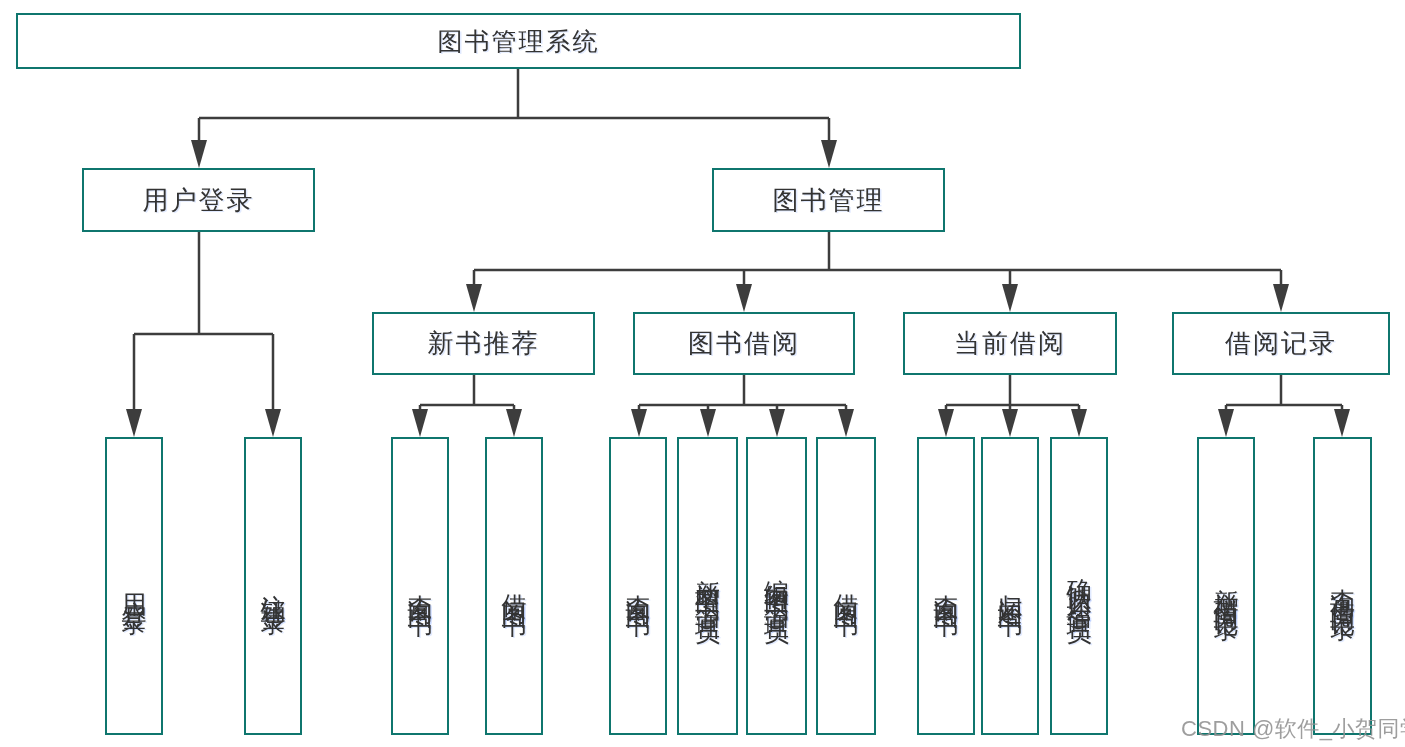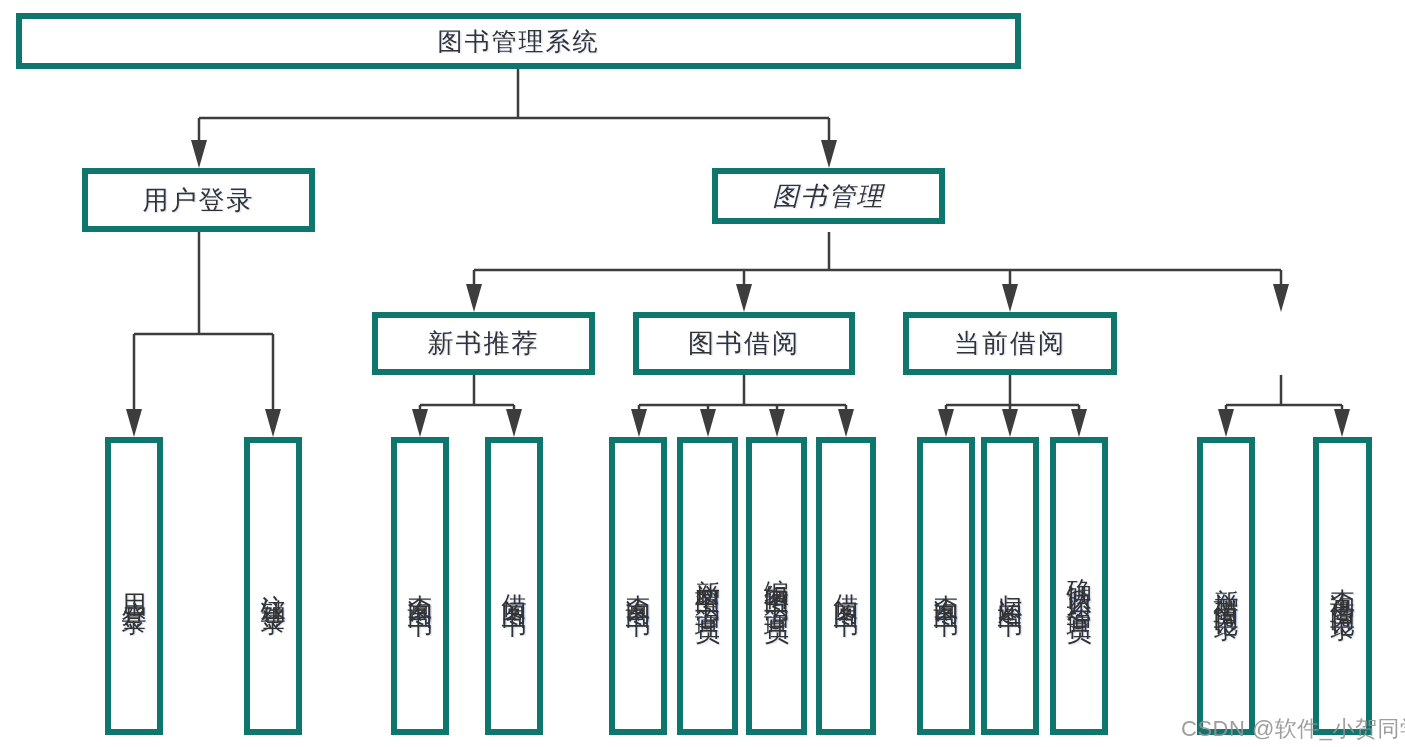--- a/index.html
+++ b/index.html
@@ -12,21 +12,21 @@
     overflow: hidden;
   }
   svg.connectors {
     position: absolute;
     left: 0; top: 0;
     width: 1405px; height: 747px;
   }
   .box {
     position: absolute;
     box-sizing: border-box;
-    border: 6px solid #0f766e;
+    border: 2px solid #0f766e;
     background: #ffffff;
     display: flex;
     align-items: center;
     justify-content: center;
     color: #333333;
     text-shadow: 1.5px 1px 0 rgba(120,160,255,0.22);
   }
   .box.h { font-size: 26px; letter-spacing: 2px; }
   .box.root { font-size: 25px; }
   .box.leaf {
@@ -92,32 +92,35 @@
     </g>
   </svg>
 
   <div class="box h root" style="left:16px; top:13px; width:1005px; height:56px;">
     <span>图书管理系统</span>
   </div>
 
   <div class="box h" style="left:82px; top:168px; width:233px; height:64px;">
     <span>用户登录</span>
   </div>
-  <div class="box h" style="left:712px; top:168px; width:233px; height:56px;font-style:italic;">
+  <div class="box h" style="left:712px; top:168px; width:233px; height:64px;">
     <span>图书管理</span>
   </div>
 
   <div class="box h" style="left:362px; top:312px; width:223px; height:63px;margin-left:10px;">
     <span>新书推荐</span>
   </div>
   <div class="box h" style="left:633px; top:312px; width:222px; height:63px;">
     <span>图书借阅</span>
   </div>
   <div class="box h" style="left:903px; top:312px; width:214px; height:63px;">
     <span>当前借阅</span>
+  </div>
+  <div class="box h" style="left:1172px; top:312px; width:218px; height:63px;">
+    <span>借阅记录</span>
   </div>
 
   <div class="box leaf" style="left:105px; top:437px; width:58px; height:298px;">
     <span>用户登录</span>
   </div>
   <div class="box leaf" style="left:244px; top:437px; width:58px; height:298px;">
     <span>注销登录</span>
   </div>
 
   <div class="box leaf" style="left:391px; top:437px; width:58px; height:298px;">

